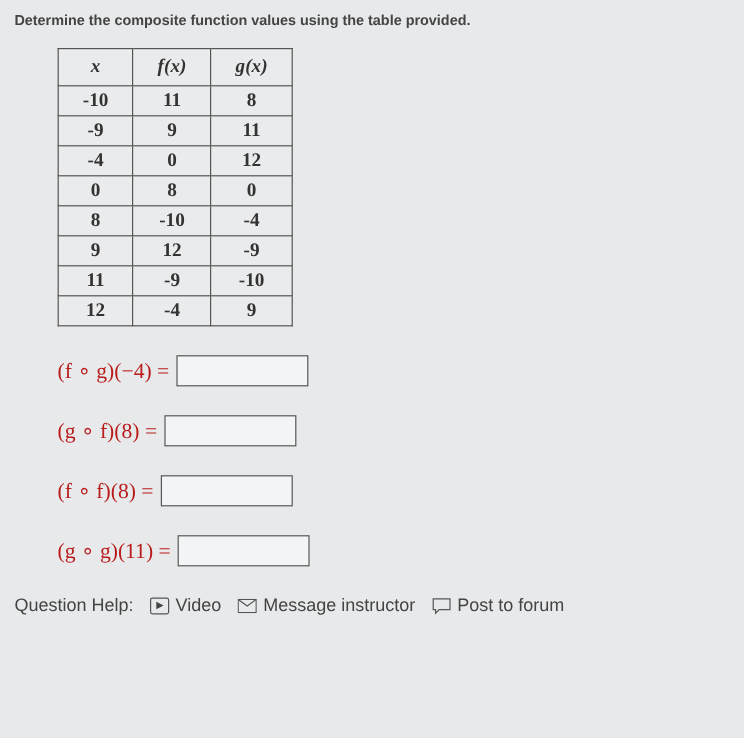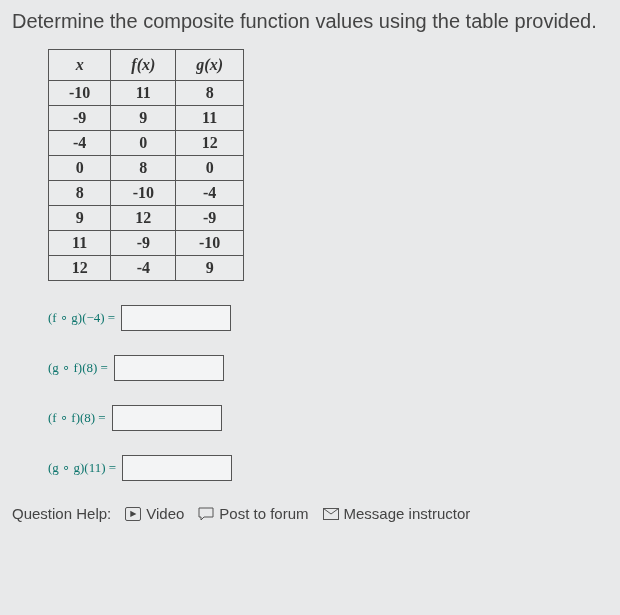--- a/index.html
+++ b/index.html
@@ -10,24 +10,24 @@
     body {
       font-family: Arial, Helvetica, sans-serif;
       background: #e8e9ea;
       width: 620px;
       height: 615px;
       padding: 10px 12px;
       color: #333;
       font-size: 15px;
     }
     .prompt {
-      font-weight: normal;
+      font-weight: bold;
       color: #444;
       margin-bottom: 16px;
-      font-size: 20px;
+      font-size: 12px;
     }
     .table-wrap {
       margin-left: 36px;
       margin-bottom: 24px;
     }
     table {
       border-collapse: collapse;
       background: #eaebec;
     }
     th, td {
@@ -51,22 +51,22 @@
     }
     .eqrow {
       margin-left: 36px;
       margin-bottom: 24px;
       display: flex;
       align-items: center;
       gap: 6px;
     }
     .eqlabel {
       font-family: 'Times New Roman', serif;
-      font-size: 13px;
-      color: #0f766e;
+      font-size: 18px;
+      color: #b91c1c;
     }
     .answer-input {
       width: 110px;
       height: 26px;
       border: 1px solid #555;
       background: #f3f4f5;
       font-size: 15px;
       padding: 2px 6px;
     }
     .helpbar {
@@ -182,30 +182,30 @@
 
 <div class="helpbar">
   <span>Question Help:</span>
 
   <span class="help-link">
     <span class="icon-box">▶</span>
     <span>Video</span>
   </span>
 
   <span class="help-link">
-    <span class="chat">
-      <svg width="16" height="14" viewBox="0 0 16 14">
-        <path d="M1 1 h14 v9 h-9 l-3 3 v-3 h-2 z" fill="none" stroke="#555" stroke-width="1"></path>
-      </svg>
-    </span>
-    <span>Post to forum</span>
-  </span>
-
-  <span class="help-link">
     <span class="envelope">
       <svg width="16" height="12" viewBox="0 0 16 12">
         <rect x="0.5" y="0.5" width="15" height="11" fill="none" stroke="#555" stroke-width="1"></rect>
         <path d="M0.5 0.5 L8 6 L15.5 0.5" fill="none" stroke="#555" stroke-width="1"></path>
       </svg>
     </span>
     <span>Message instructor</span>
   </span>
+
+  <span class="help-link">
+    <span class="chat">
+      <svg width="16" height="14" viewBox="0 0 16 14">
+        <path d="M1 1 h14 v9 h-9 l-3 3 v-3 h-2 z" fill="none" stroke="#555" stroke-width="1"></path>
+      </svg>
+    </span>
+    <span>Post to forum</span>
+  </span>
 </div>
 
 </body></html>

